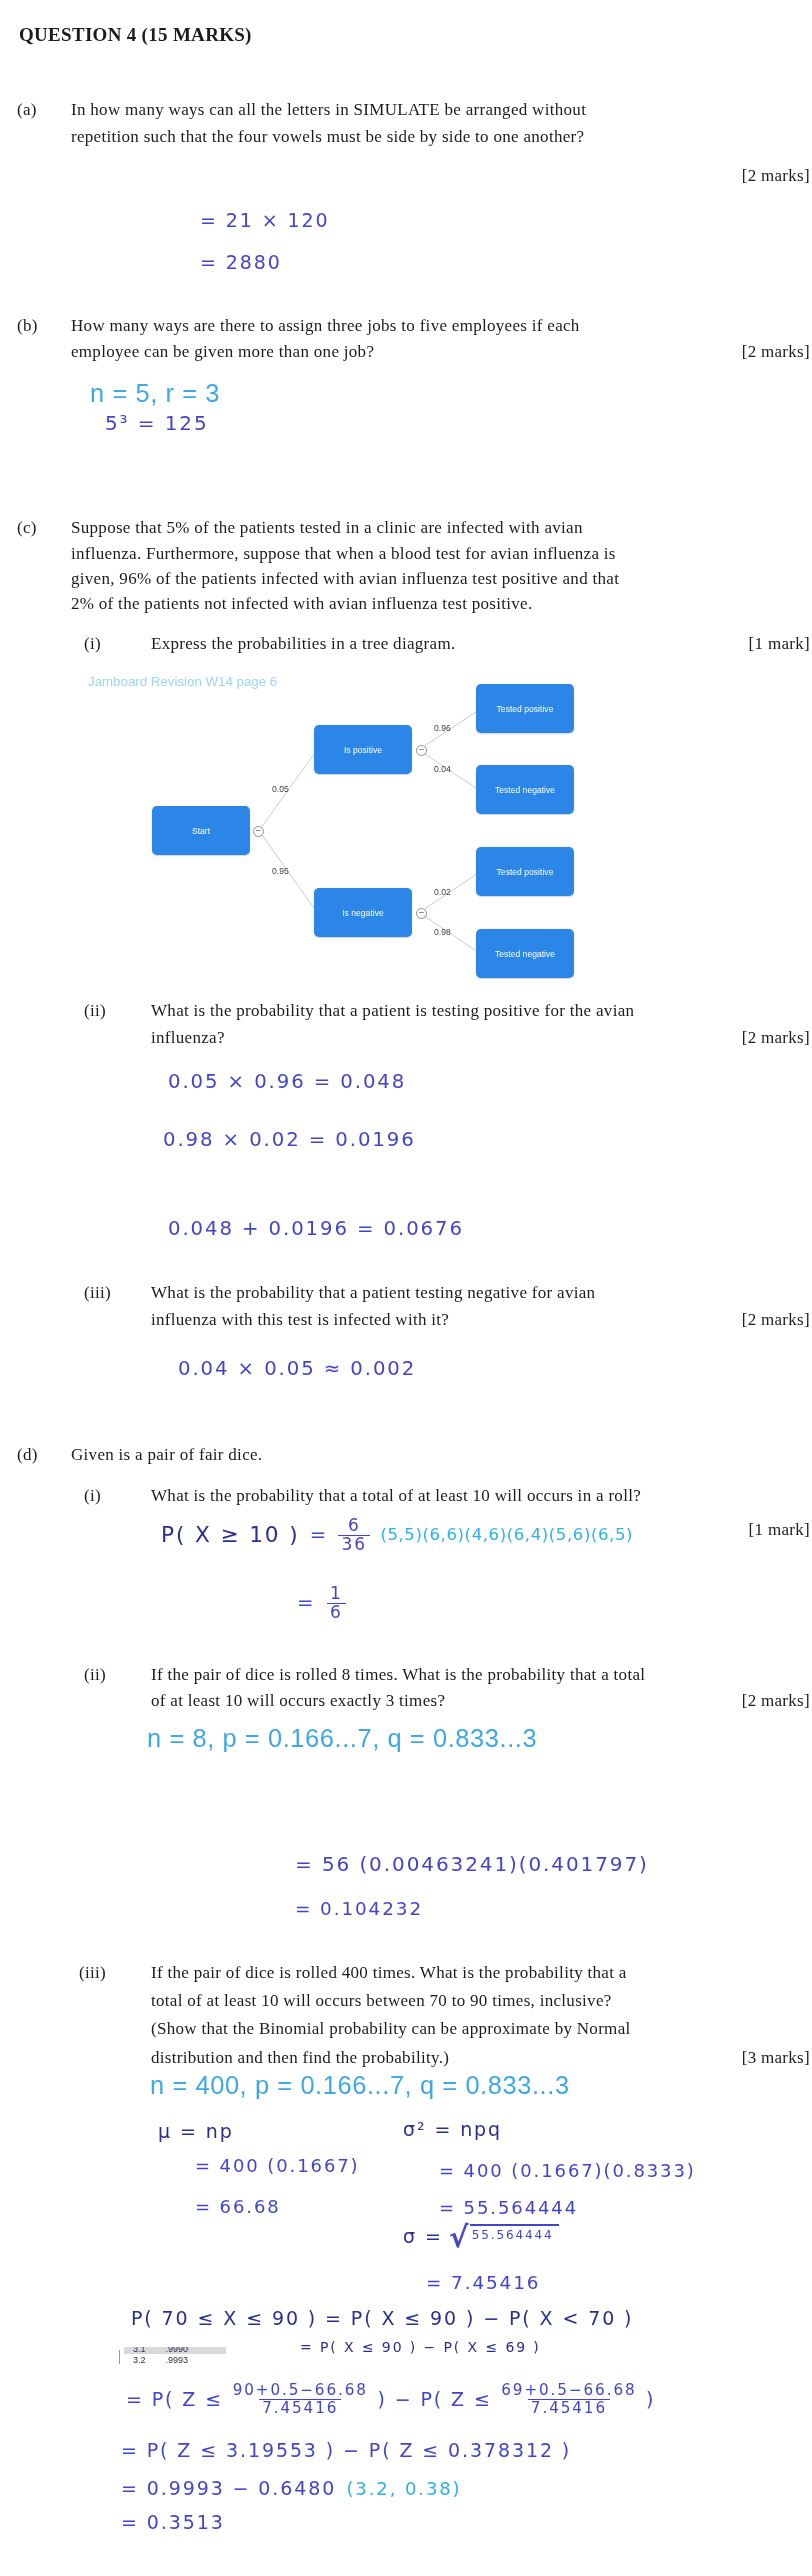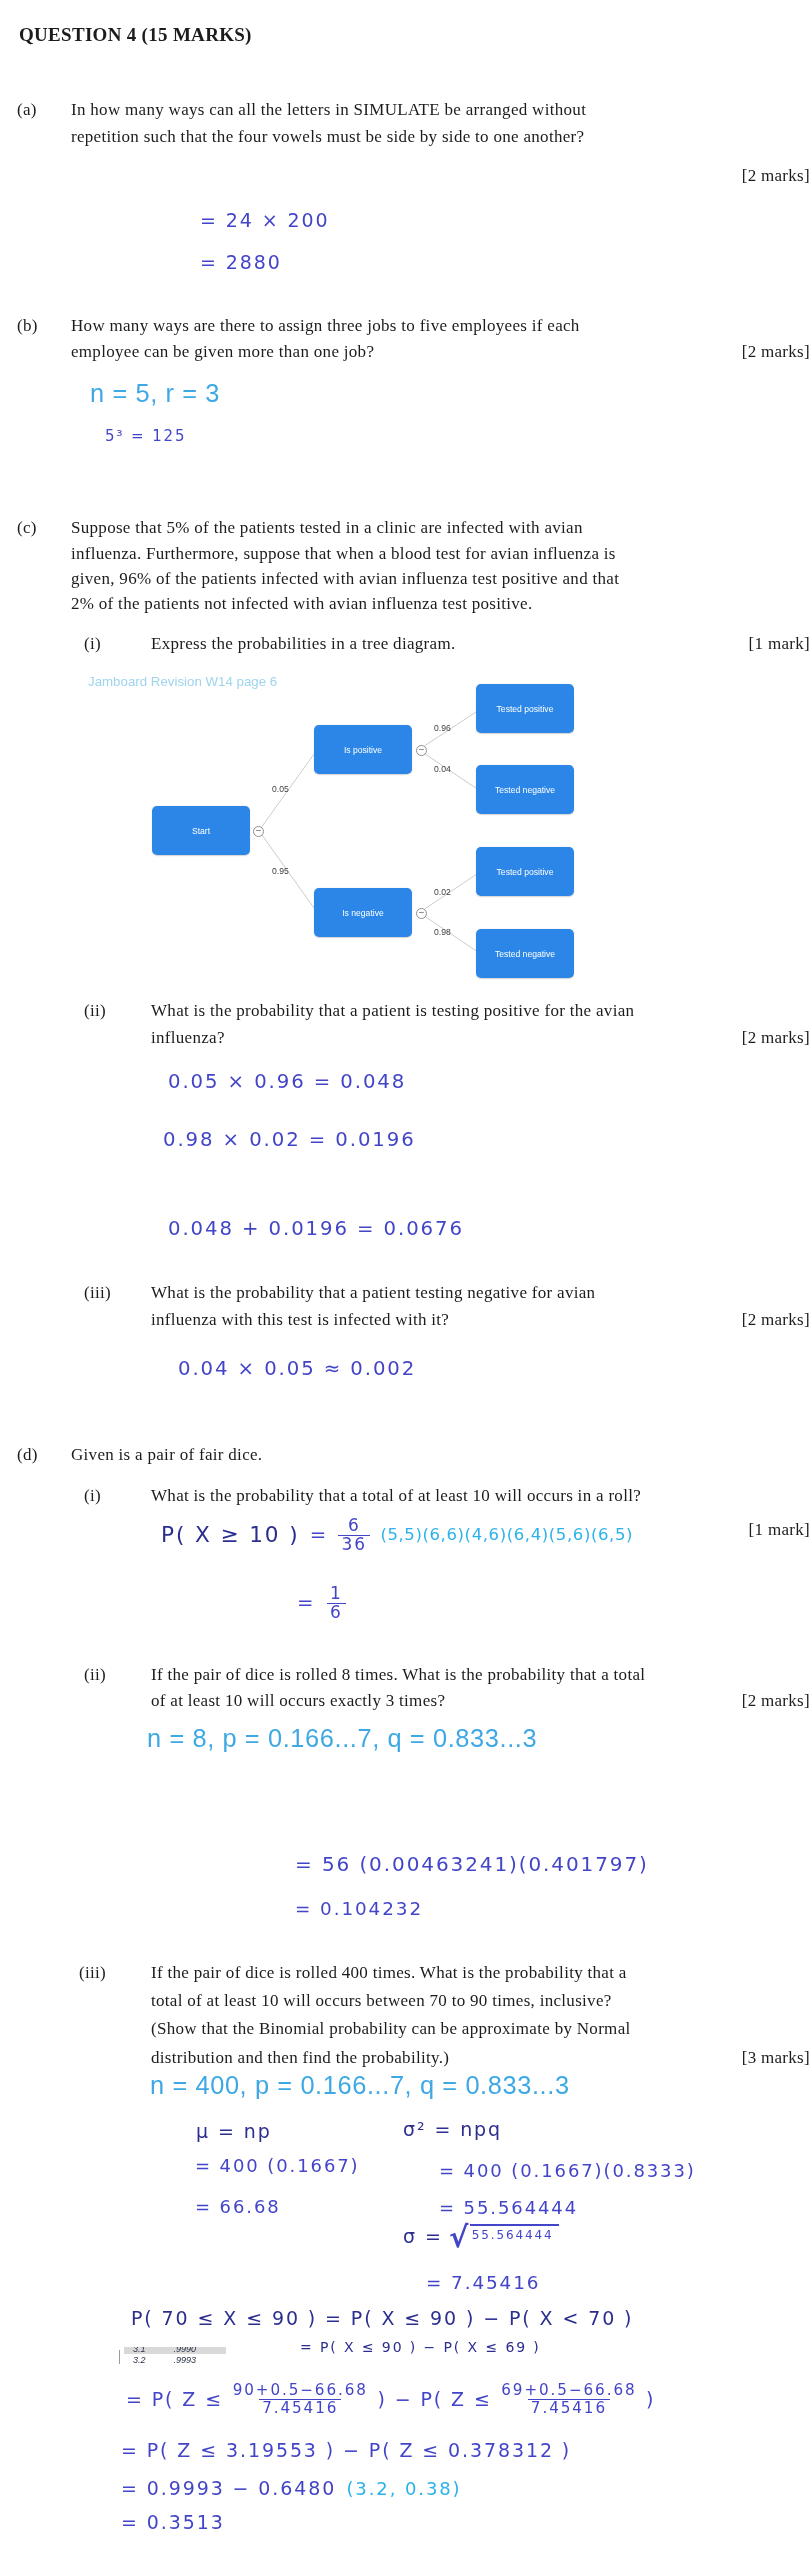--- a/index.html
+++ b/index.html
@@ -33,44 +33,44 @@
   .node{position:absolute;width:98px;height:49px;border-radius:5.1px;background:var(--tree-box);
         color:#fff;font-family:"Liberation Sans",sans-serif;font-size:8.6px;
         display:flex;align-items:center;justify-content:center;box-shadow:0 0.6px 1.3px rgba(0,0,0,0.18);}
   .edge-label{position:absolute;font-family:"Liberation Sans",sans-serif;font-size:8.6px;
               color:var(--tree-label);}
   .collapse{position:absolute;width:9px;height:9px;border:1px solid #8f8f8f;border-radius:50%;
             background:#fff;color:#555;font-size:7.6px;line-height:7.6px;text-align:center;
             font-family:"DejaVu Sans",sans-serif;}
   .ztable{font-family:"Liberation Sans",sans-serif;font-size:9px;color:#2a2f45;overflow:hidden;
           height:24px;width:102px;}
-  .ztable .zrow{display:flex;gap:28px;padding:0.6px 0 0.6px 9px;font-style:italic;}
+  .ztable .zrow{display:flex;gap:20px;padding:0.6px 0 0.6px 9px;}
   .ztable .zrow.hl{background:var(--table-highlight);margin-top:-3.8px;}
   svg{pointer-events:none;}
 </style>
 </head>
 <body>
 
 <div id="page">
 
   <div class="abs printed title" style="left:19px;top:24px;">QUESTION 4 (15 MARKS)</div>
 
   <div class="abs printed" style="left:17px;top:100px;">(a)</div>
   <div class="abs printed" style="left:71px;top:100px;">In how many ways can all the letters in SIMULATE be arranged without</div>
   <div class="abs printed" style="left:71px;top:127px;">repetition such that the four vowels must be side by side to one another?</div>
   <div class="abs printed marks" style="top:166px;">[2 marks]</div>
-  <div class="abs hw" style="left:200px;top:210px;">= 24 × 200</div>
+  <div class="abs hw" style="left:200px;top:210px;">= 21 × 120</div>
   <div class="abs hw" style="left:200px;top:252px;">= 2880</div>
 
   <div class="abs printed" style="left:17px;top:316px;">(b)</div>
   <div class="abs printed" style="left:71px;top:316px;">How many ways are there to assign three jobs to five employees if each</div>
   <div class="abs printed" style="left:71px;top:342px;">employee can be given more than one job?</div>
   <div class="abs printed marks" style="top:342px;">[2 marks]</div>
   <div class="abs typed" style="left:90px;top:379px;">n = 5, r = 3</div>
-  <div class="abs hw" style="left:105px;top:428px;font-size:15px;">5³ = 125</div>
+  <div class="abs hw" style="left:105px;top:412px;font-size:20px;">5³ = 125</div>
 
   <div class="abs printed" style="left:17px;top:518px;">(c)</div>
   <div class="abs printed" style="left:71px;top:518px;">Suppose that 5% of the patients tested in a clinic are infected with avian</div>
   <div class="abs printed" style="left:71px;top:544px;">influenza. Furthermore, suppose that when a blood test for avian influenza is</div>
   <div class="abs printed" style="left:71px;top:569px;">given, 96% of the patients infected with avian influenza test positive and that</div>
   <div class="abs printed" style="left:71px;top:594px;">2% of the patients not infected with avian influenza test positive.</div>
 
   <div class="abs printed" style="left:84px;top:634px;">(i)</div>
   <div class="abs printed" style="left:151px;top:634px;">Express the probabilities in a tree diagram.</div>
   <div class="abs printed marks" style="top:634px;">[1 mark]</div>
@@ -151,21 +151,21 @@
   <div class="abs hw" style="left:295px;top:1898px;font-size:18.4px;">= 0.104232</div>
 
   <div class="abs printed" style="left:79px;top:1963px;">(iii)</div>
   <div class="abs printed" style="left:151px;top:1963px;">If the pair of dice is rolled 400 times. What is the probability that a</div>
   <div class="abs printed" style="left:151px;top:1991px;">total of at least 10 will occurs between 70 to 90 times, inclusive?</div>
   <div class="abs printed" style="left:151px;top:2019px;">(Show that the Binomial probability can be approximate by Normal</div>
   <div class="abs printed" style="left:151px;top:2048px;">distribution and then find the probability.)</div>
   <div class="abs printed marks" style="top:2048px;">[3 marks]</div>
   <div class="abs typed" style="left:150px;top:2071px;">n = 400, p = 0.166...7, q = 0.833...3</div>
 
-  <div class="abs hw hw-dark" style="left:158px;top:2121px;font-size:19px;margin-left:38px;">μ = np</div>
+  <div class="abs hw hw-dark" style="left:158px;top:2121px;font-size:19px;">μ = np</div>
   <div class="abs hw" style="left:195px;top:2156px;font-size:18px;">= 400 (0.1667)</div>
   <div class="abs hw" style="left:195px;top:2197px;font-size:18px;">= 66.68</div>
 
   <div class="abs hw hw-dark" style="left:403px;top:2119px;font-size:19px;">σ² = npq</div>
   <div class="abs hw" style="left:439px;top:2161px;font-size:18px;">= 400 (0.1667)(0.8333)</div>
   <div class="abs hw" style="left:439px;top:2198px;font-size:18px;">= 55.564444</div>
 
   <div class="abs row" style="left:403px;top:2224px;gap:6.4px;">
     <span class="hw hw-dark" style="font-size:19px;">σ =</span>
     <span class="sqrt-group hw">

